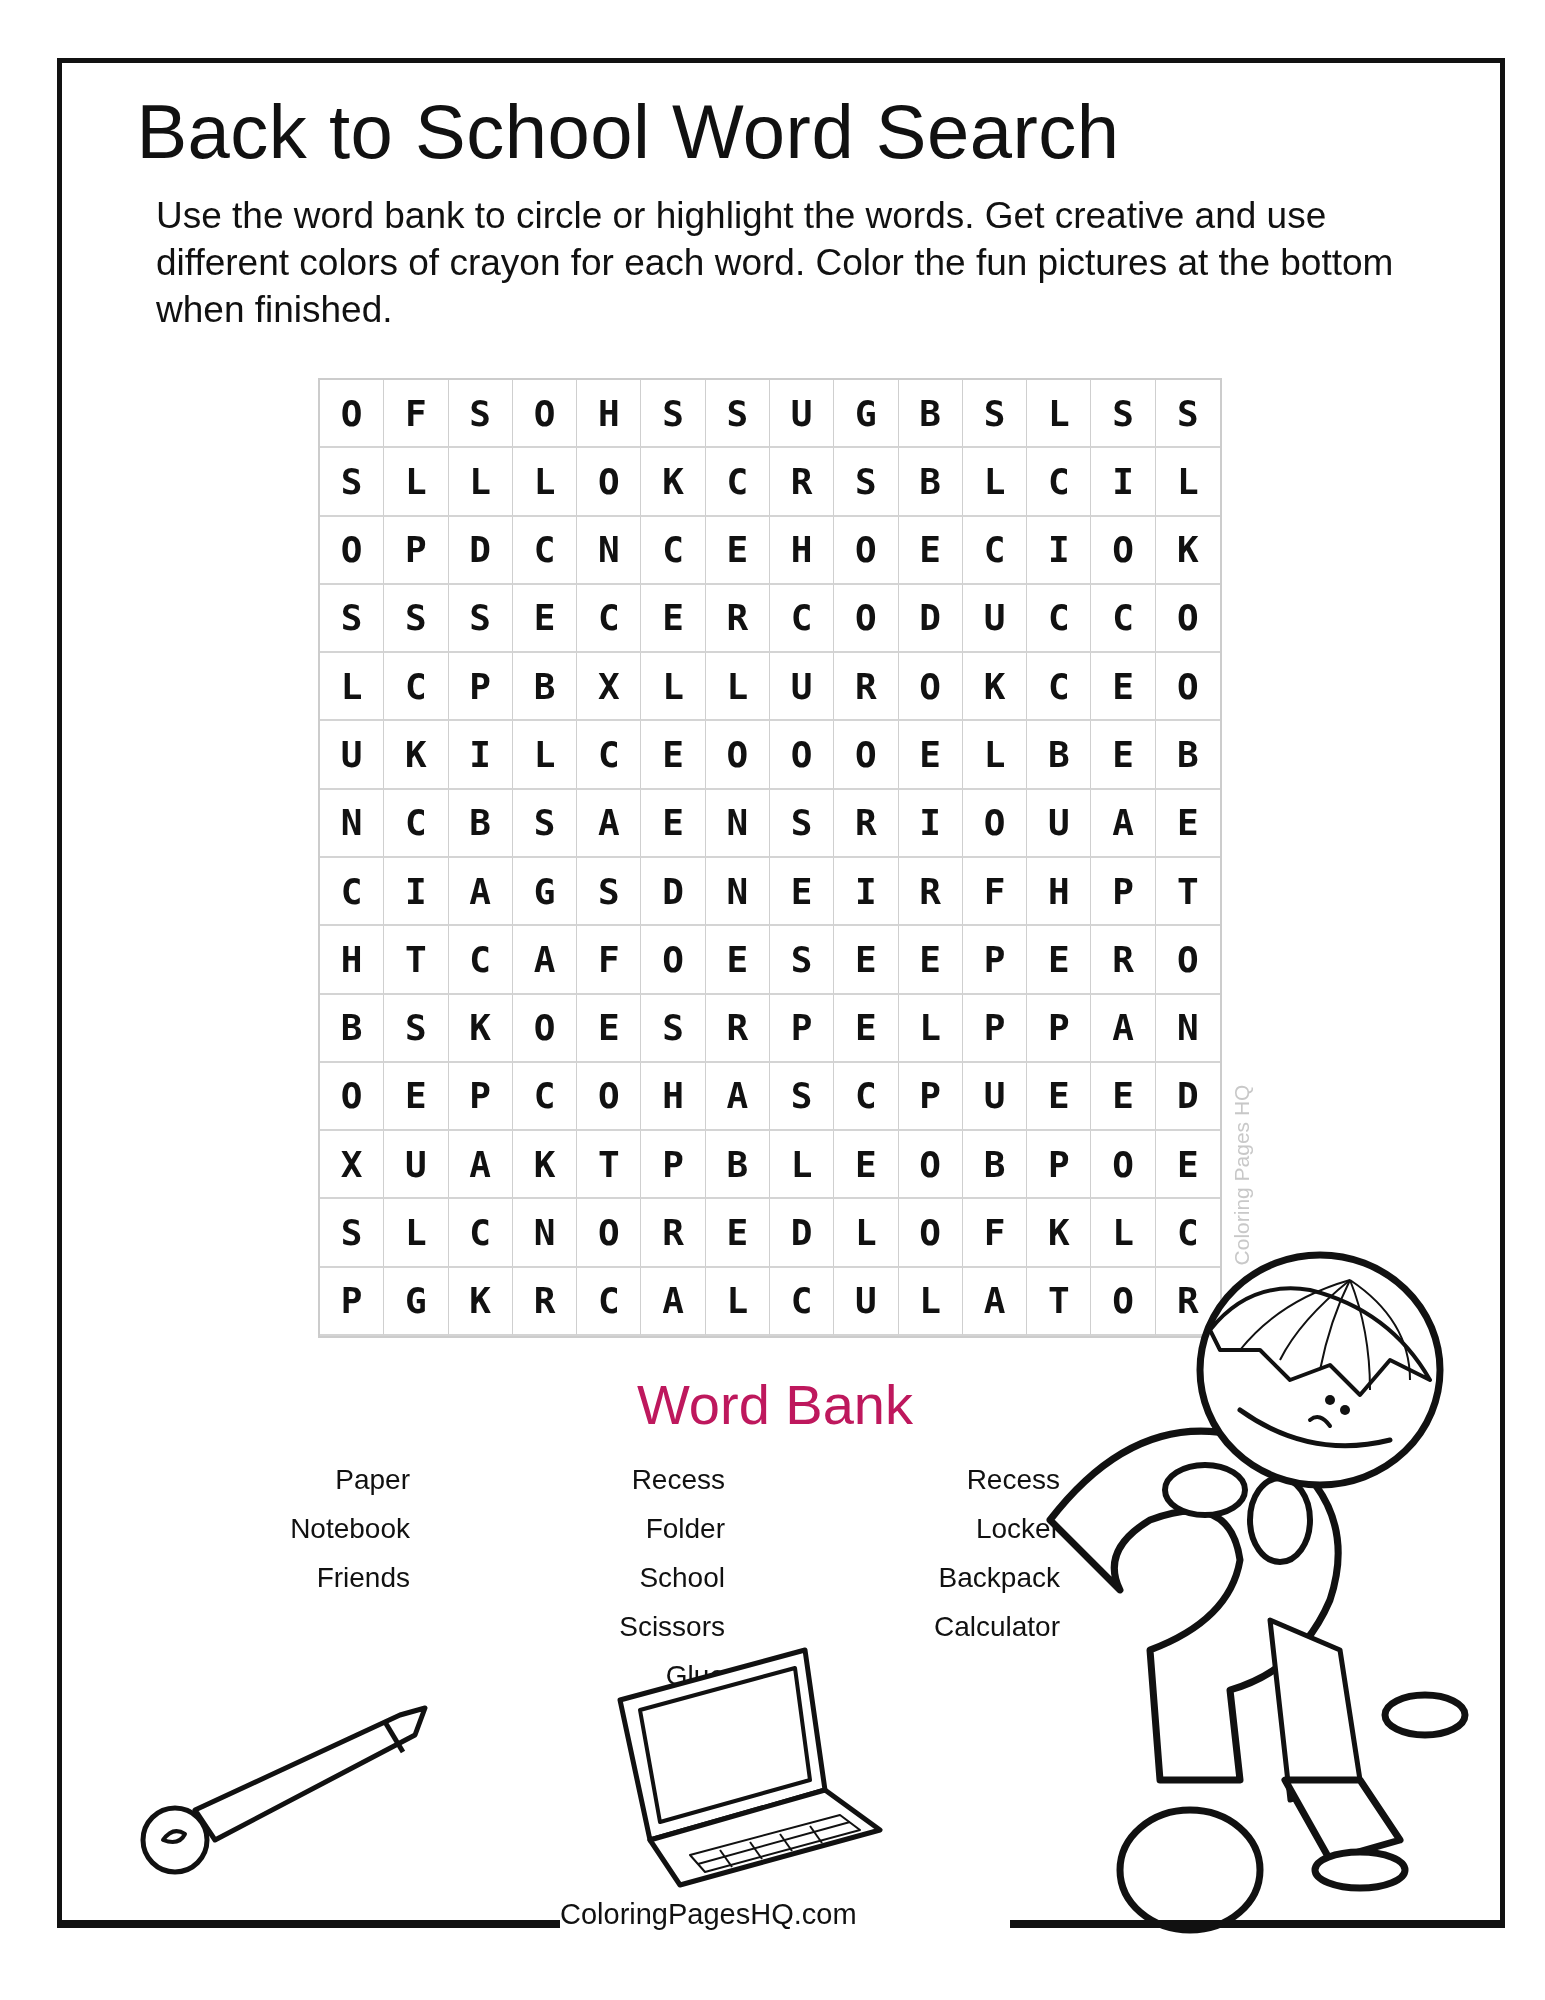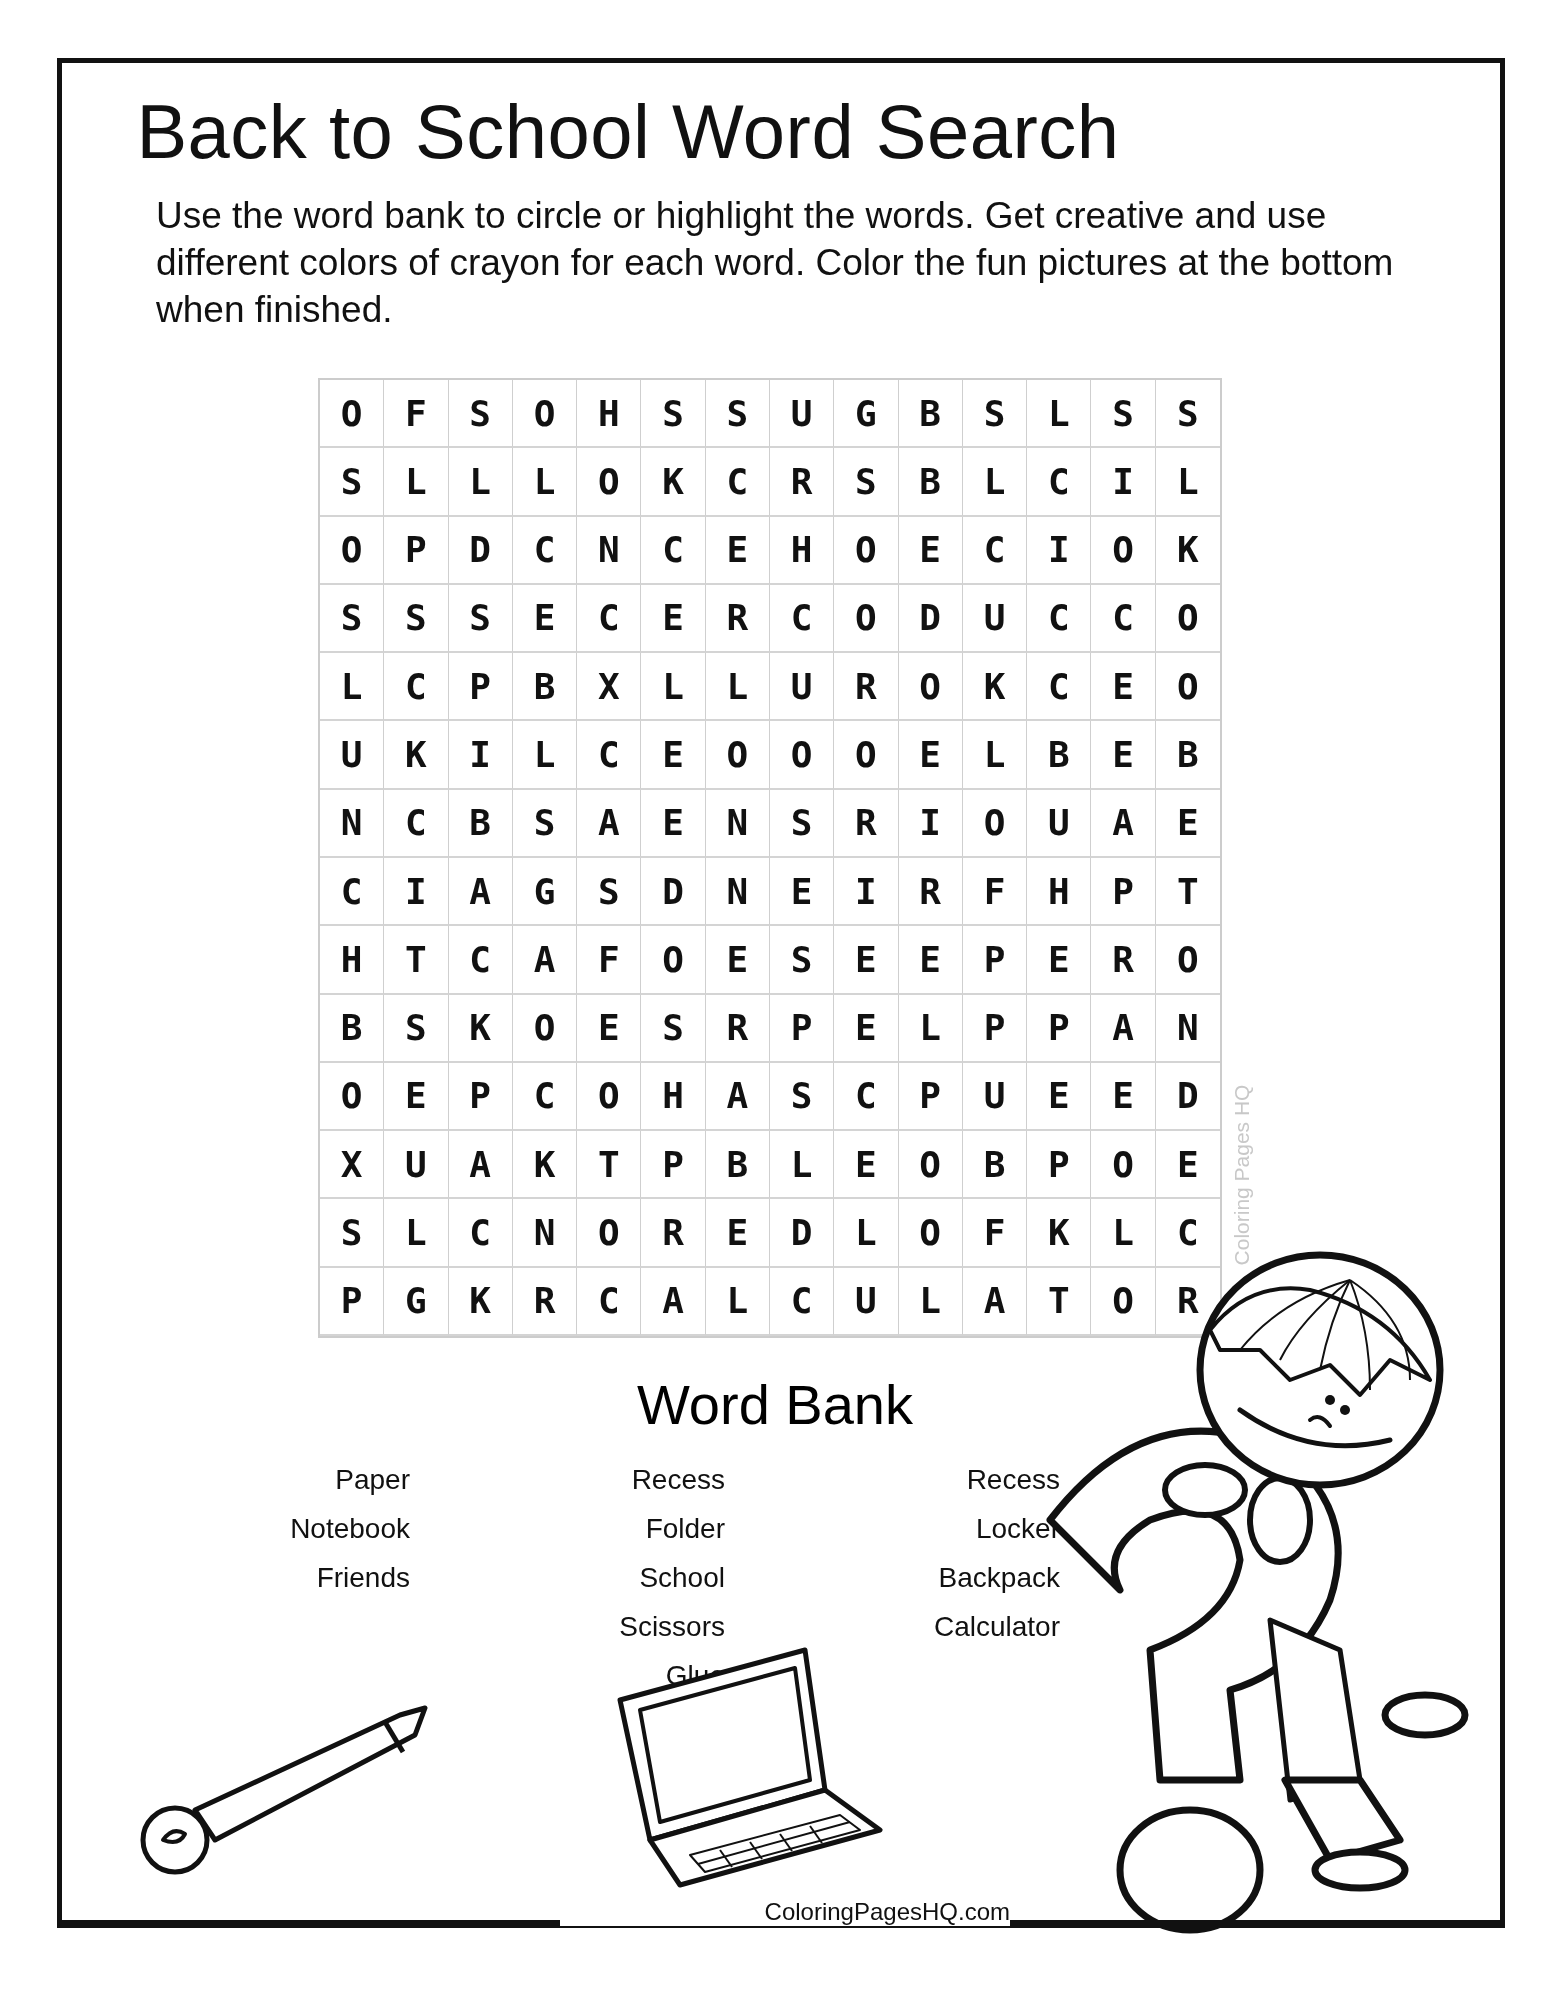--- a/index.html
+++ b/index.html
@@ -5,24 +5,24 @@
   html,body{margin:0;padding:0;background:#fff;}
   body{width:1545px;height:2000px;position:relative;overflow:hidden;font-family:"Liberation Sans",sans-serif;color:#111;}
   .frame{position:absolute;left:57px;top:58px;width:1448px;height:1870px;border:5px solid #111;box-sizing:border-box;}
   .title{position:absolute;left:0;width:1256px;top:88px;text-align:center;font-size:76px;font-weight:400;letter-spacing:0.5px;}
   .instr{position:absolute;left:156px;width:1265px;top:192px;text-align:left;font-size:37px;line-height:47px;}
   .grid{position:absolute;left:318px;top:378px;width:904px;height:960px;display:grid;grid-template-columns:repeat(14,1fr);grid-template-rows:repeat(14,1fr);border:2px solid #ccc;box-sizing:border-box;}
   .cell{border-right:1px solid #cfcfcf;border-bottom:2px solid #d4d4d4;display:flex;align-items:center;justify-content:center;font-family:"DejaVu Sans Mono",monospace;font-weight:bold;font-size:36px;}
   .cell:nth-child(14n){border-right:none;}
   .watermark{position:absolute;left:1222px;top:1075px;width:40px;height:200px;}
   .watermark span{position:absolute;left:50%;top:50%;transform:translate(-50%,-50%) rotate(-90deg);white-space:nowrap;color:#c8c8c8;font-size:21px;}
-  .wb-title{position:absolute;left:560px;width:430px;top:1372px;text-align:center;font-size:56px;color:#000000;}
+  .wb-title{position:absolute;left:560px;width:430px;top:1372px;text-align:center;font-size:56px;color:#be185d;}
   .wb-col{position:absolute;top:1455px;width:300px;text-align:right;font-size:28px;line-height:49px;}
   .footer-line{position:absolute;top:1920px;height:7px;background:#111;}
-  .footer{position:absolute;top:1898px;left:560px;width:450px;text-align:right;font-size:24px;background:#fff;}
+  .footer{position:absolute;top:1898px;left:560px;width:450px;text-align:left;font-size:29px;background:#fff;}
   svg{position:absolute;}
 </style>
 </head>
 <body>
 
 <div class="frame"></div>
 
 <div class="title">Back to School Word Search</div>
 <div class="instr">Use the word bank to circle or highlight the words. Get creative and use different colors of crayon for each word. Color the fun pictures at the bottom when finished.</div>
 

